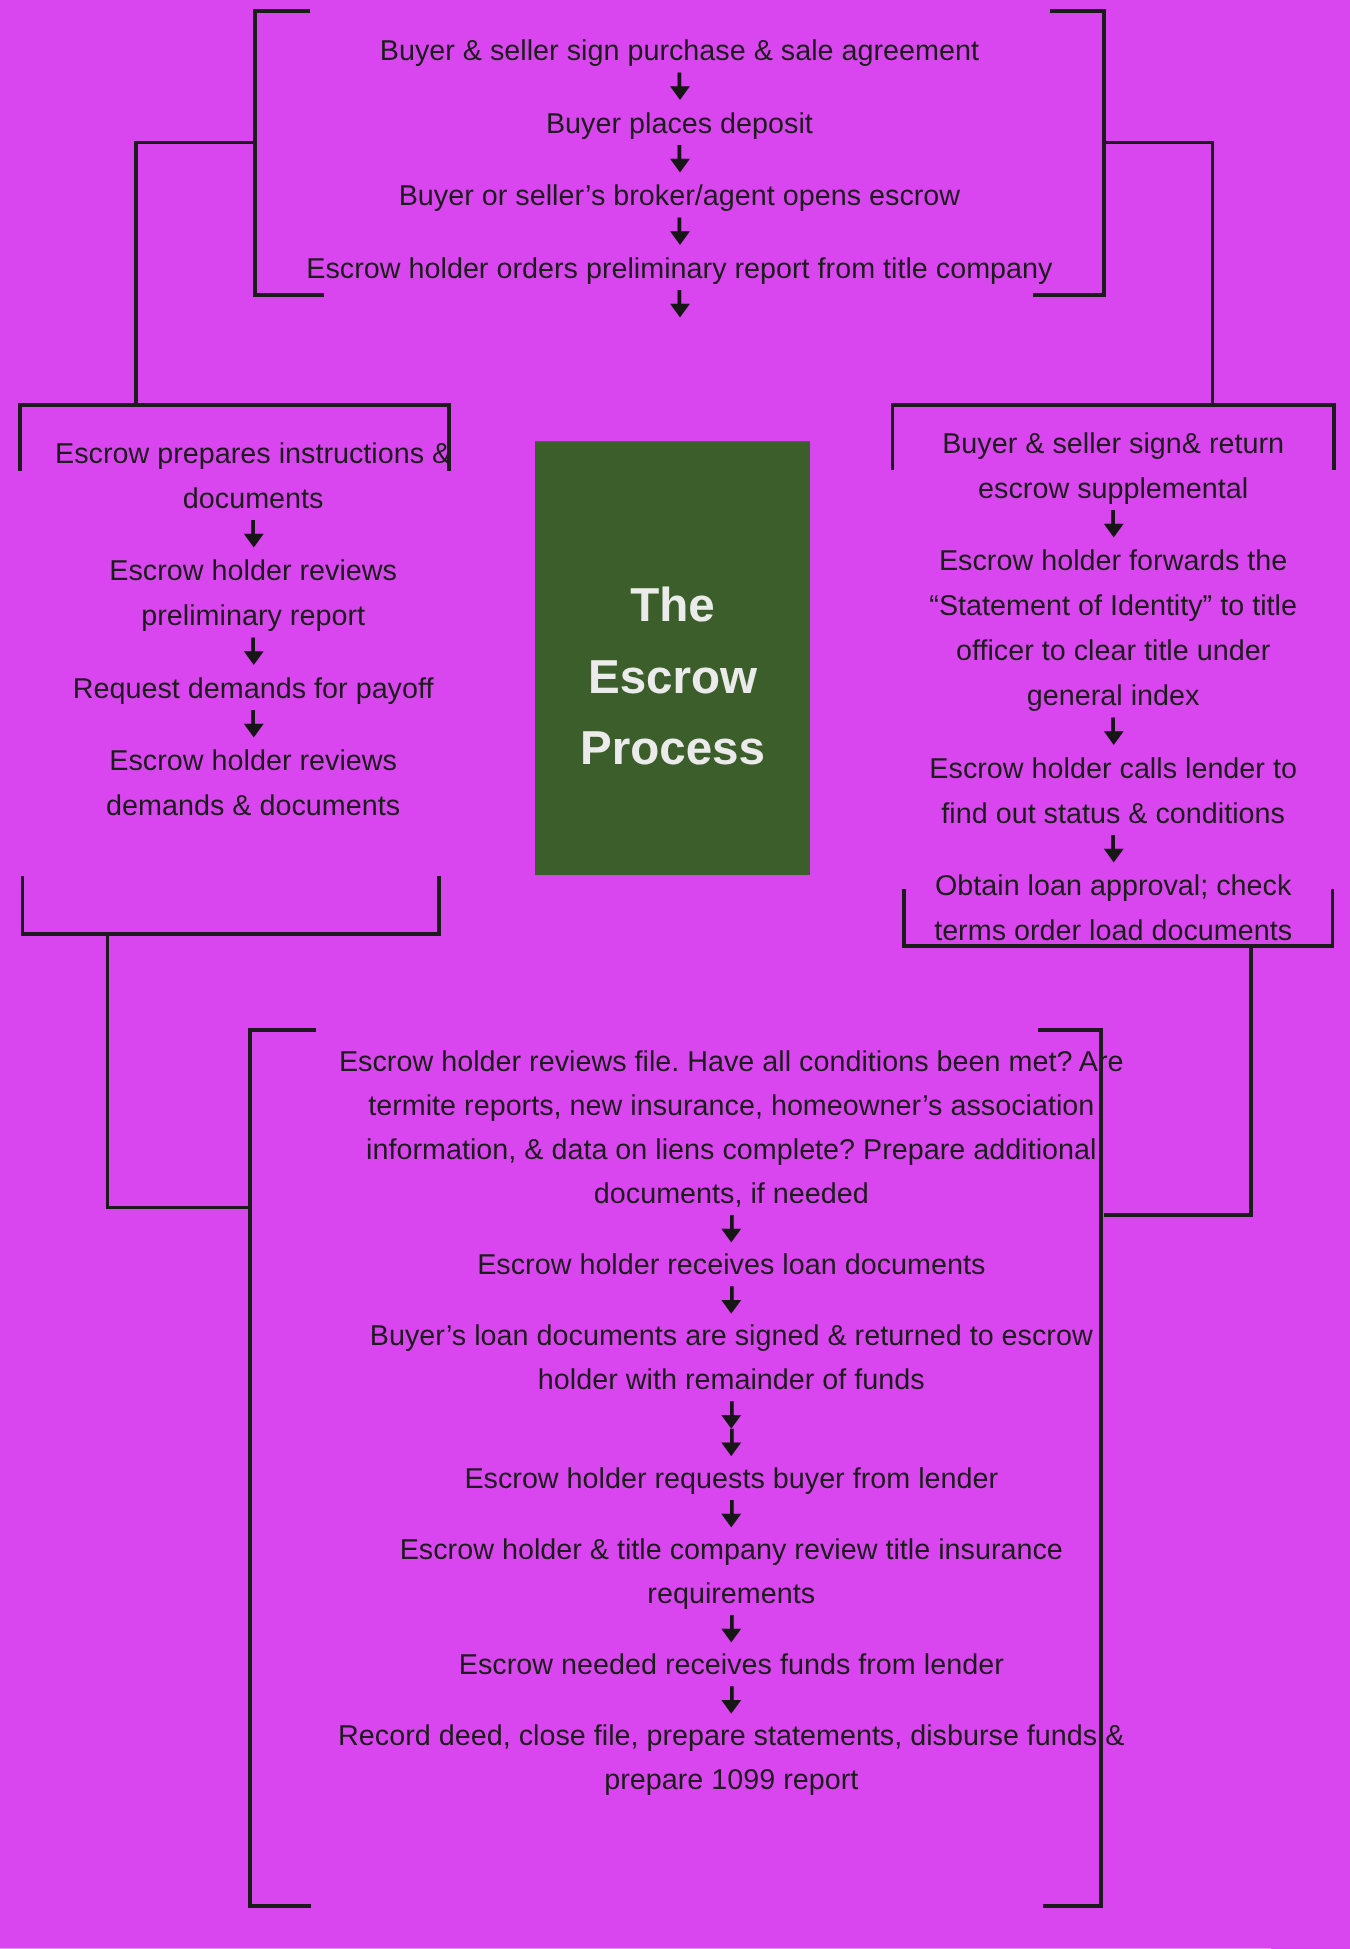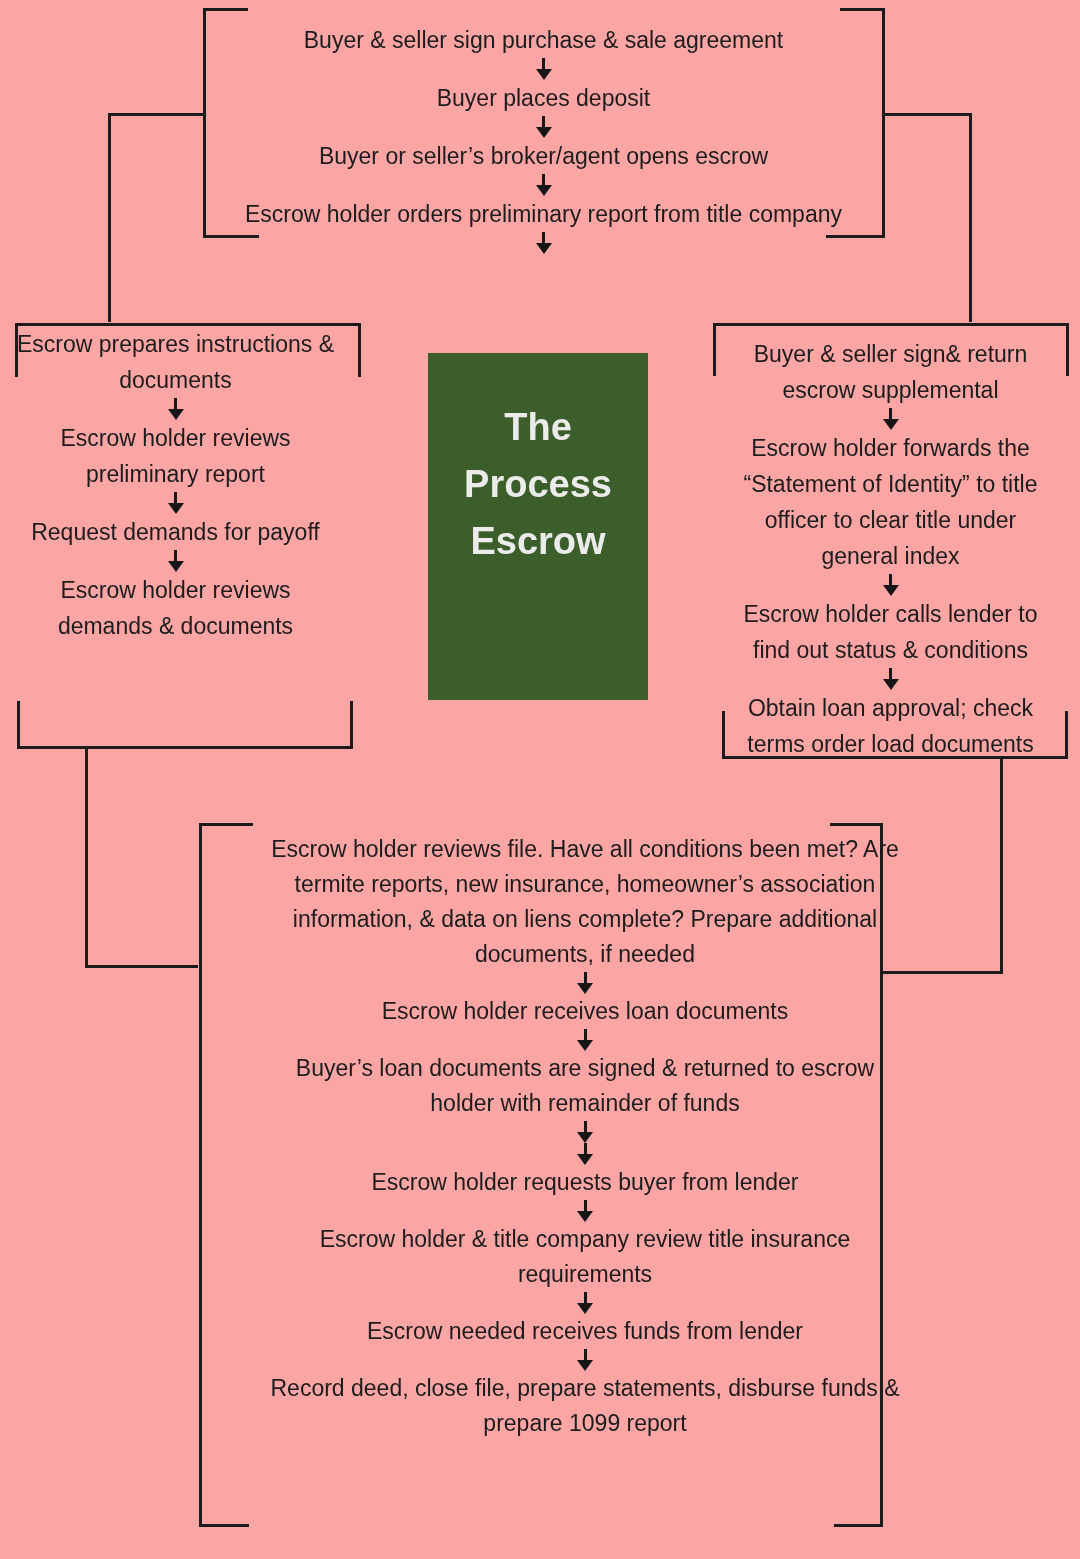--- a/index.html
+++ b/index.html
@@ -1,19 +1,19 @@
 <!DOCTYPE html>
 <html><head>
 <meta charset="utf-8">
 <style>
   html,body{margin:0;padding:0;background:#ffffff;}
   .canvas{
     position:relative;
     width:1080px;height:1559px;
-    background:#fca5a5;
+    background:#d946ef;
     font-family:"Liberation Sans", sans-serif;
     color:#1c1c1c;
     overflow:hidden;
   }
   svg.lines{position:absolute;left:0;top:0;width:1080px;height:1559px;}
   .col{
     position:absolute;
     display:flex;flex-direction:column;align-items:center;
   }
   .step{
@@ -39,28 +39,28 @@
     width:0;height:0;
     border-left:8px solid transparent;
     border-right:8px solid transparent;
     border-top:11px solid #161616;
   }
   .title-box{
     position:absolute;left:428px;top:353px;
     width:220px;height:347px;
     background:#3c5e2a;
     display:flex;flex-direction:column;align-items:center;
-    padding-top:46px;box-sizing:border-box;
+    padding-top:104px;box-sizing:border-box;
   }
   .title-line{
     font-size:38px;font-weight:bold;line-height:57px;
     color:#ebebeb;text-align:center;
   }
   .col-top{left:203px;top:10px;width:681px;padding-top:12px;}
-  .col-left{left:3px;top:326px;width:345px;padding-top:0;}
+  .col-left{left:30px;top:326px;width:345px;padding-top:18px;}
   .col-right{left:713px;top:328px;width:355px;padding-top:8px;}
   .col-bottom{left:199px;top:826px;width:772px;padding-top:6px;}
 </style>
 </head>
 <body>
 
 <div class="canvas">
 
   <svg class="lines" viewBox="0 0 1080 1559" fill="none" stroke="#1b1b1b" stroke-width="3" shape-rendering="crispEdges">
 
@@ -102,22 +102,22 @@
 preliminary report</div>
     <div class="arrow"></div>
     <div class="step">Request demands for payoff</div>
     <div class="arrow"></div>
     <div class="step">Escrow holder reviews
 demands &amp; documents</div>
   </div>
 
   <div class="title-box">
     <div class="title-line">The</div>
+    <div class="title-line">Escrow</div>
     <div class="title-line">Process</div>
-    <div class="title-line">Escrow</div>
   </div>
 
   <div class="col col-right">
     <div class="step">Buyer &amp; seller sign&amp; return
 escrow supplemental</div>
     <div class="arrow"></div>
     <div class="step">Escrow holder forwards the
 “Statement of Identity” to title
 officer to clear title under
 general index</div>

